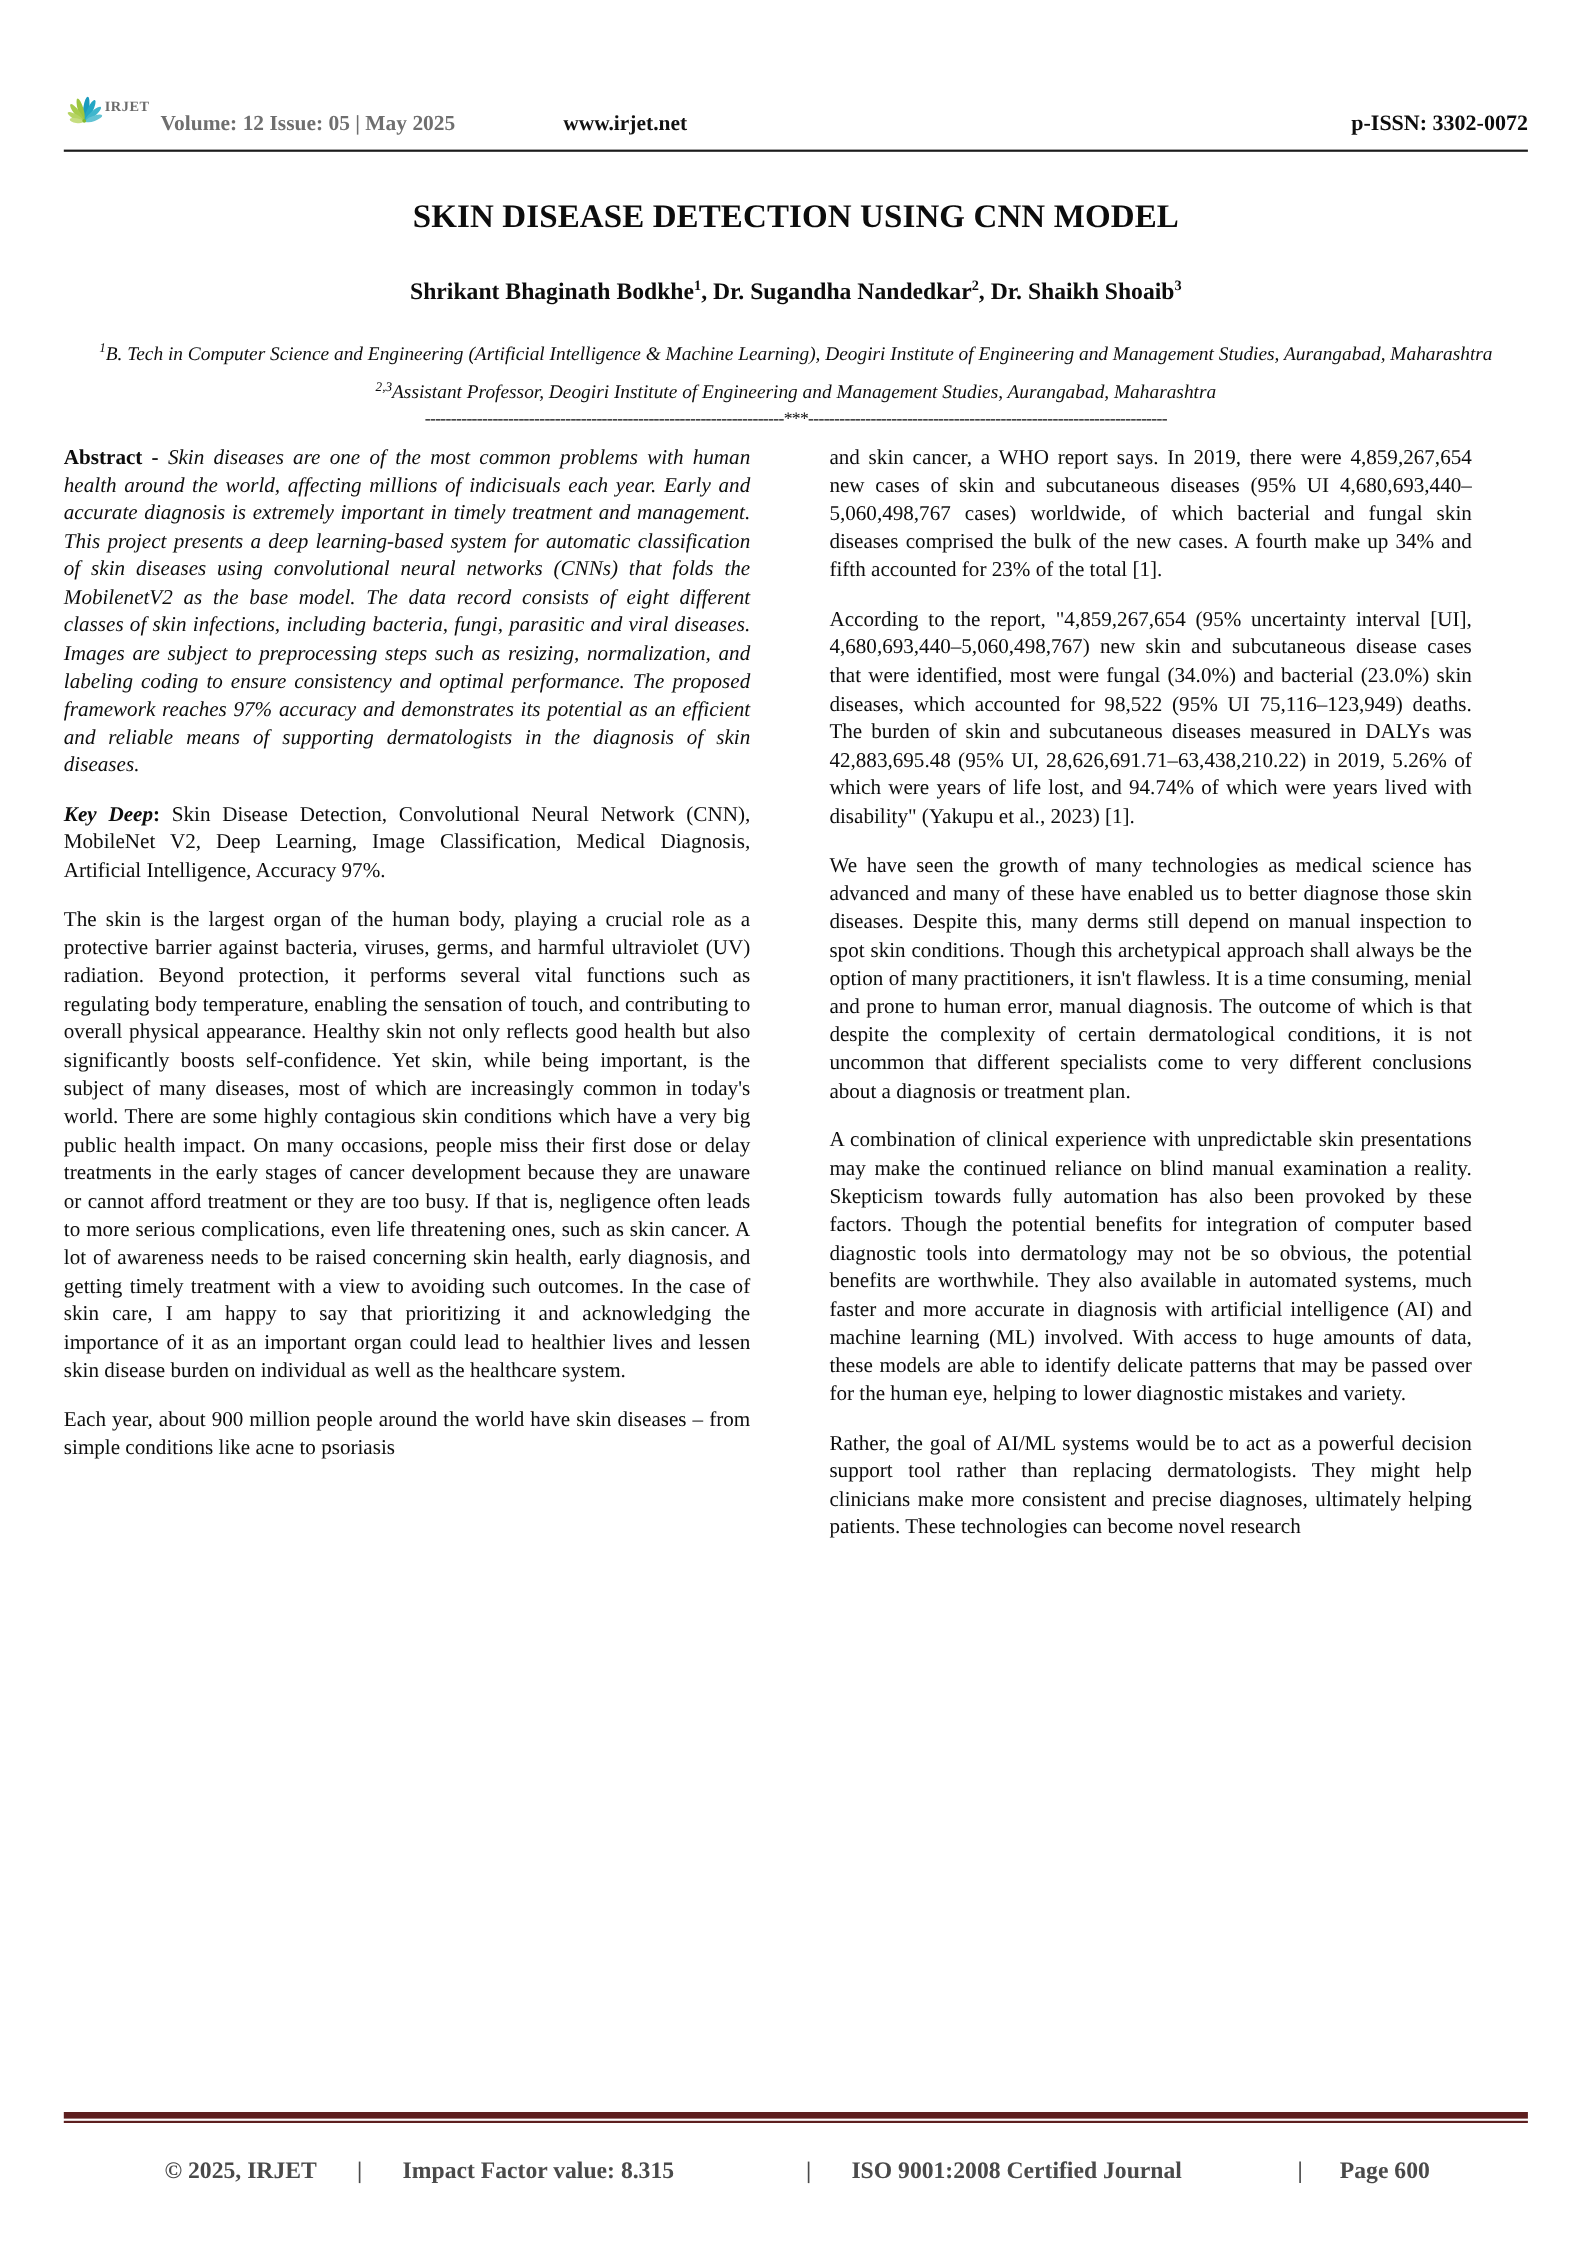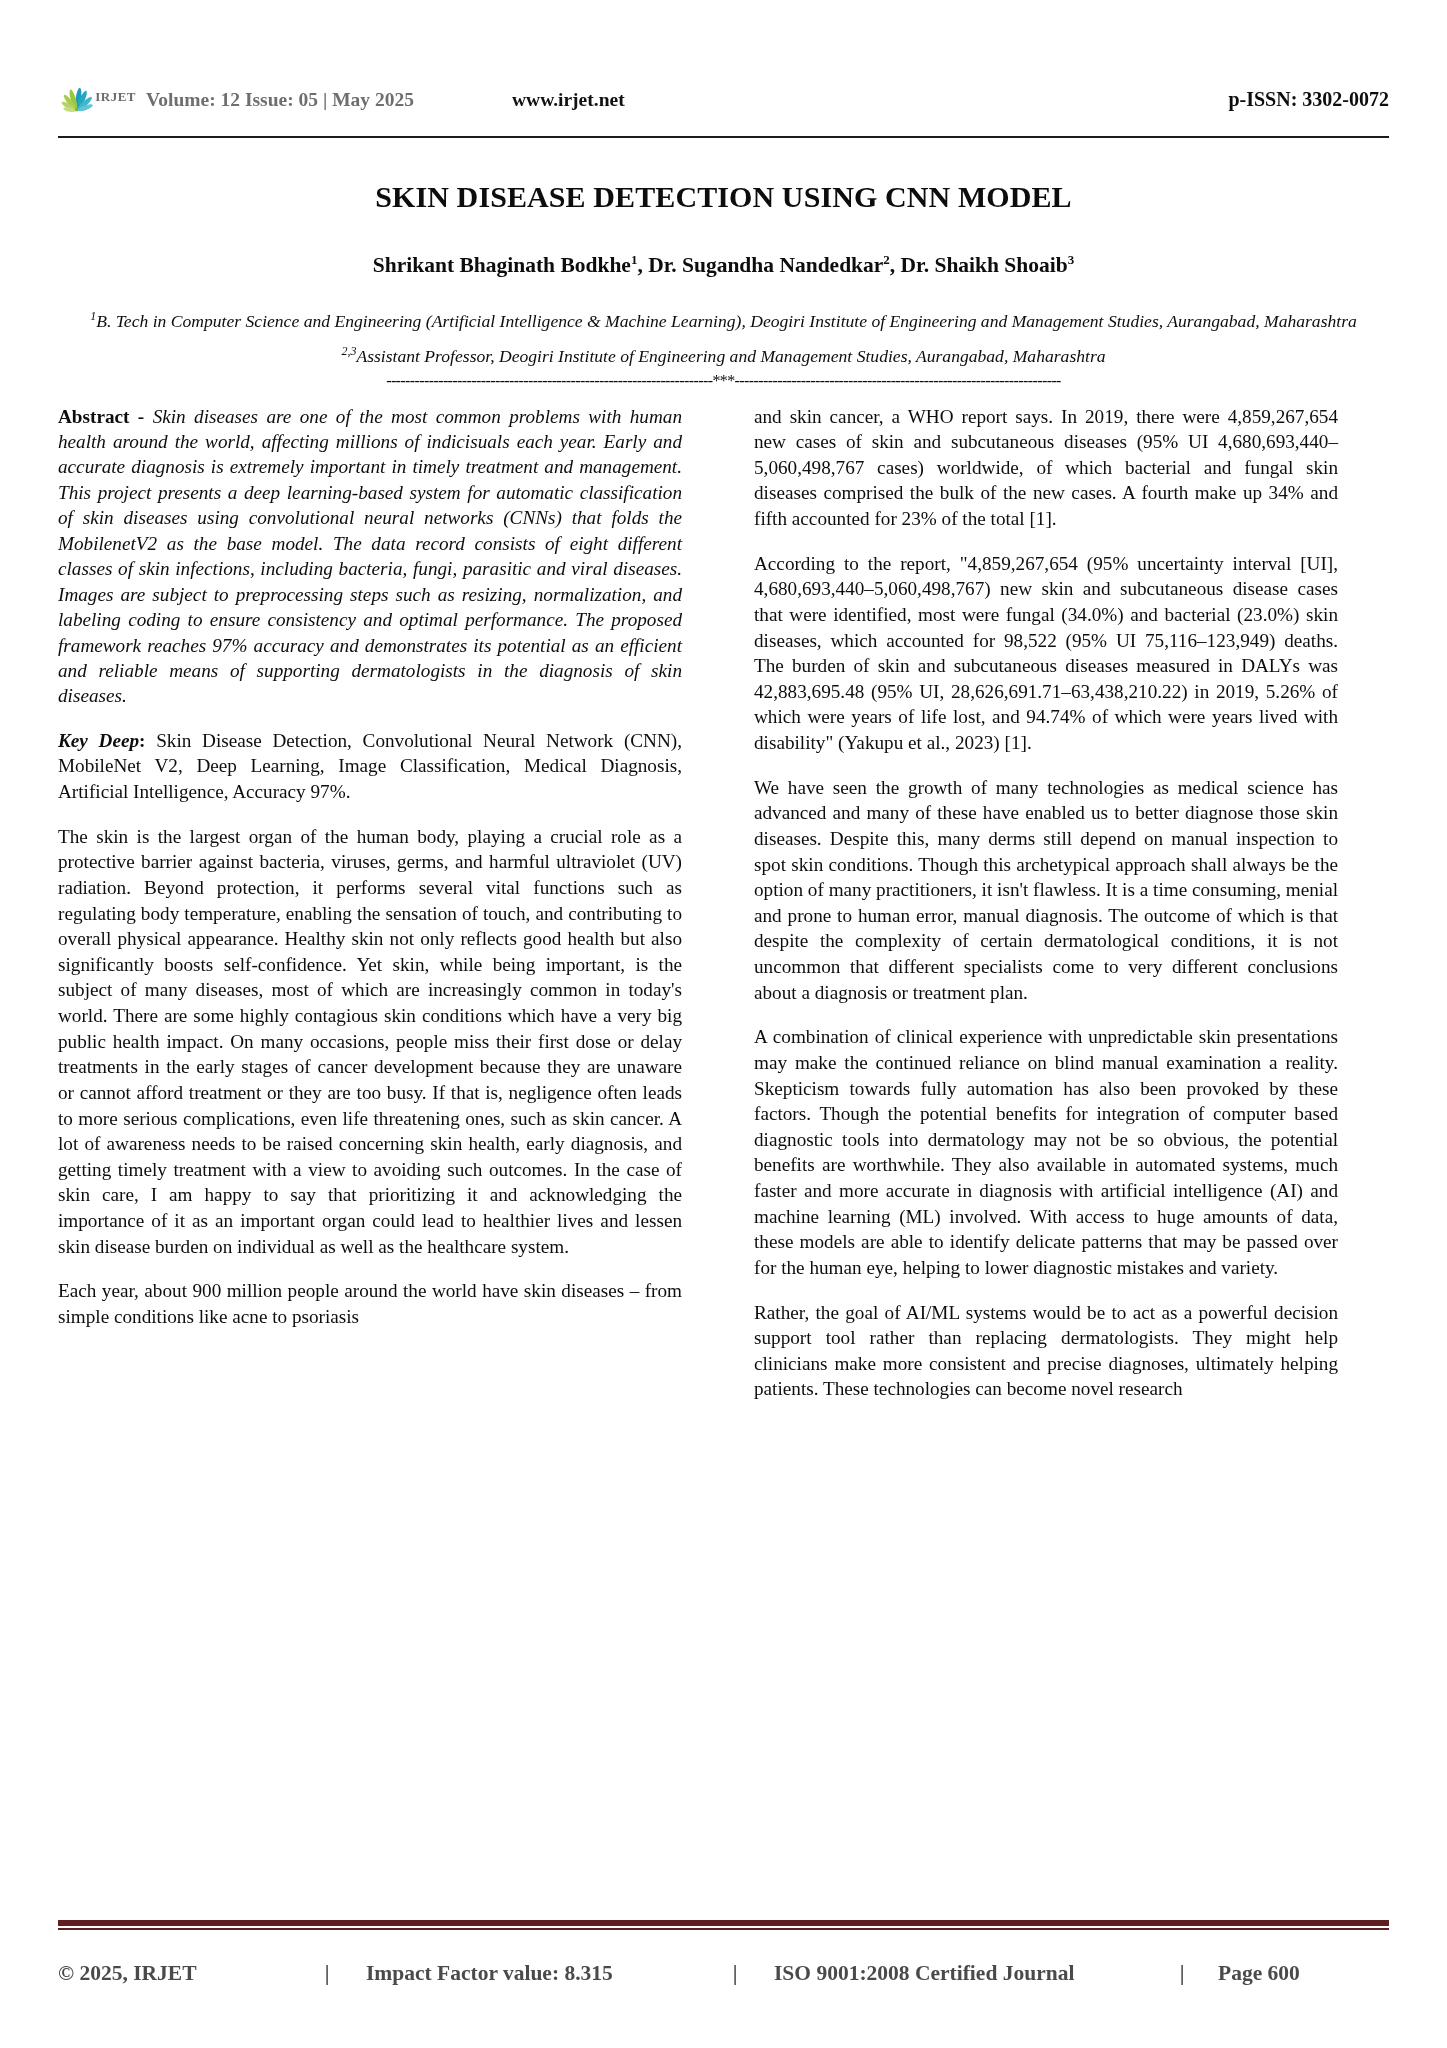--- a/index.html
+++ b/index.html
@@ -63,21 +63,21 @@
   }
   .issn {
     font-size: 20px;
     font-weight: bold;
     white-space: nowrap;
     padding-left: 22px;
   }
   .head-row-2 {
     display: flex;
     align-items: center;
-    margin-top: 14px;
+    margin-top: 27px;
   }
   .volume {
     font-size: 19.5px;
     font-weight: bold;
     color: #6f6f6f;
     width: 330px;
     flex: 0 0 330px;
   }
   .weburl {
     font-size: 19.5px;
@@ -173,21 +173,21 @@
     right: 58px;
     bottom: 62px;
     display: flex;
     align-items: baseline;
     font-size: 21.5px;
     font-weight: bold;
     color: #4a4a4a;
   }
   .footer .f-cell { white-space: nowrap; }
   .footer .f-sep { color: #4a4a4a; }
-  .f1 { width: 230px; flex:0 0 230px; text-align: left; }
+  .f1 { width: 230px; flex:0 0 230px; text-align: right; }
   .fs1 { width: 78px; flex:0 0 78px; text-align: center; }
   .f2 { width: 330px; flex:0 0 330px; text-align: left; }
   .fs2 { width: 78px; flex:0 0 78px; text-align: center; }
   .f3 { width: 372px; flex:0 0 372px; text-align: left; }
   .fs3 { width: 72px; flex:0 0 72px; text-align: center; }
   .f4 { flex: 1 1 auto; text-align: left; }
 </style>
 </head>
 <body>
 

